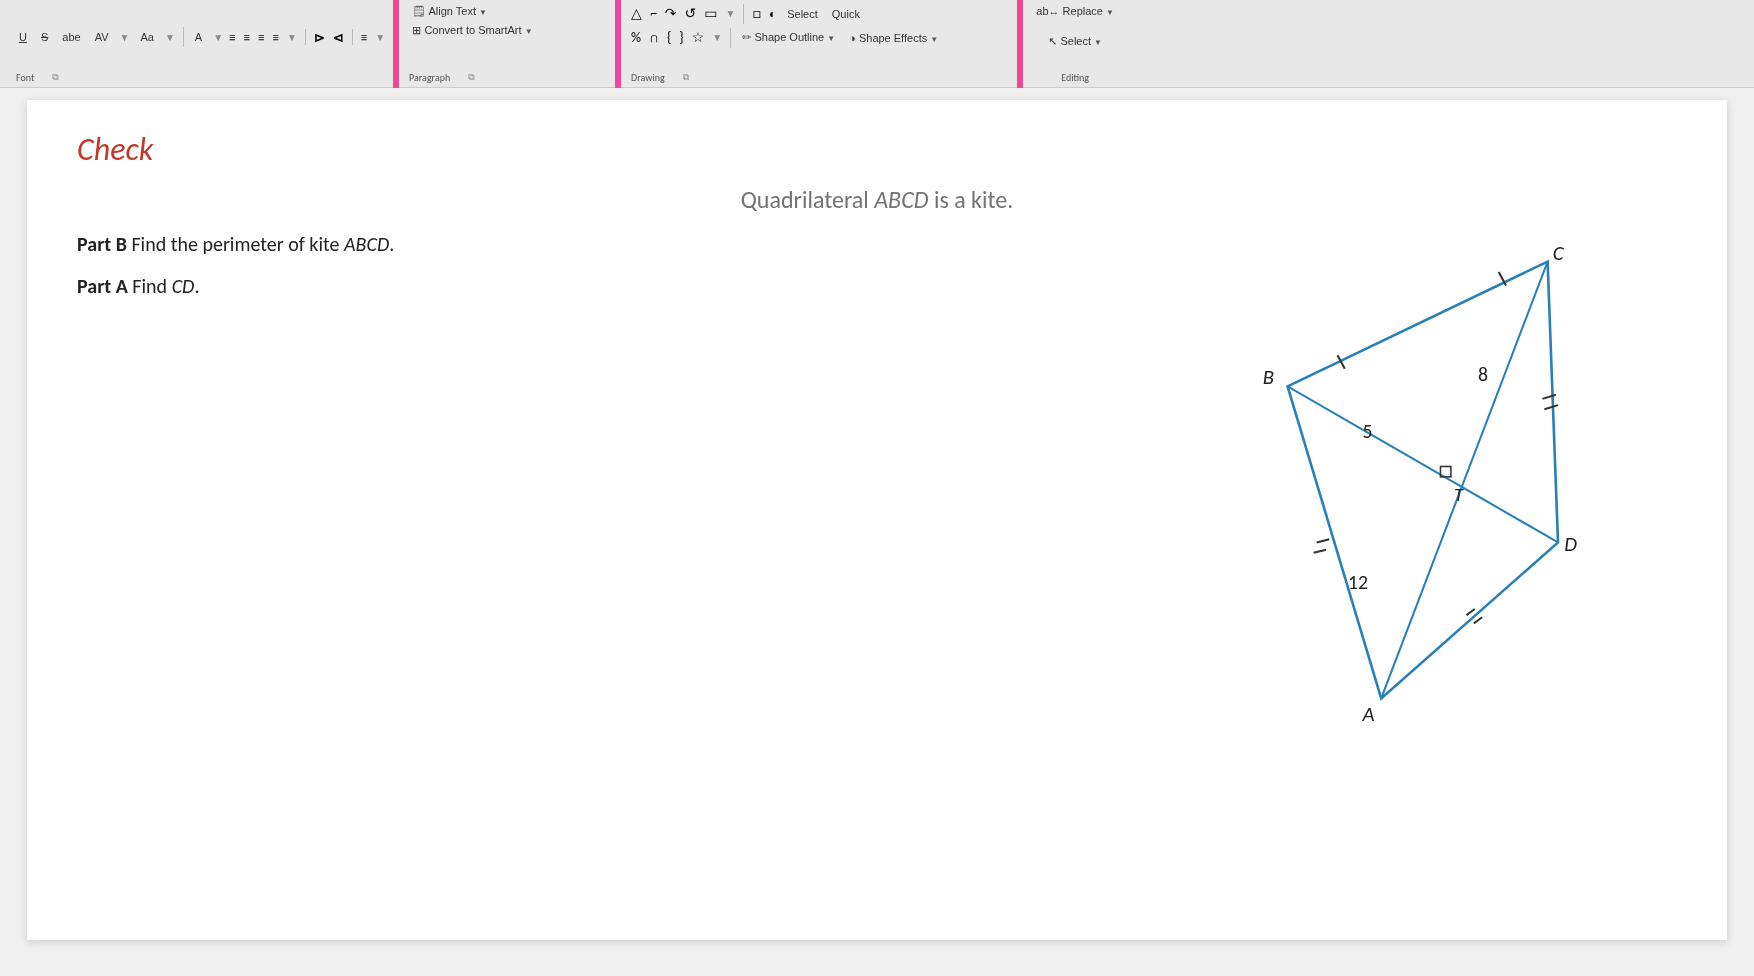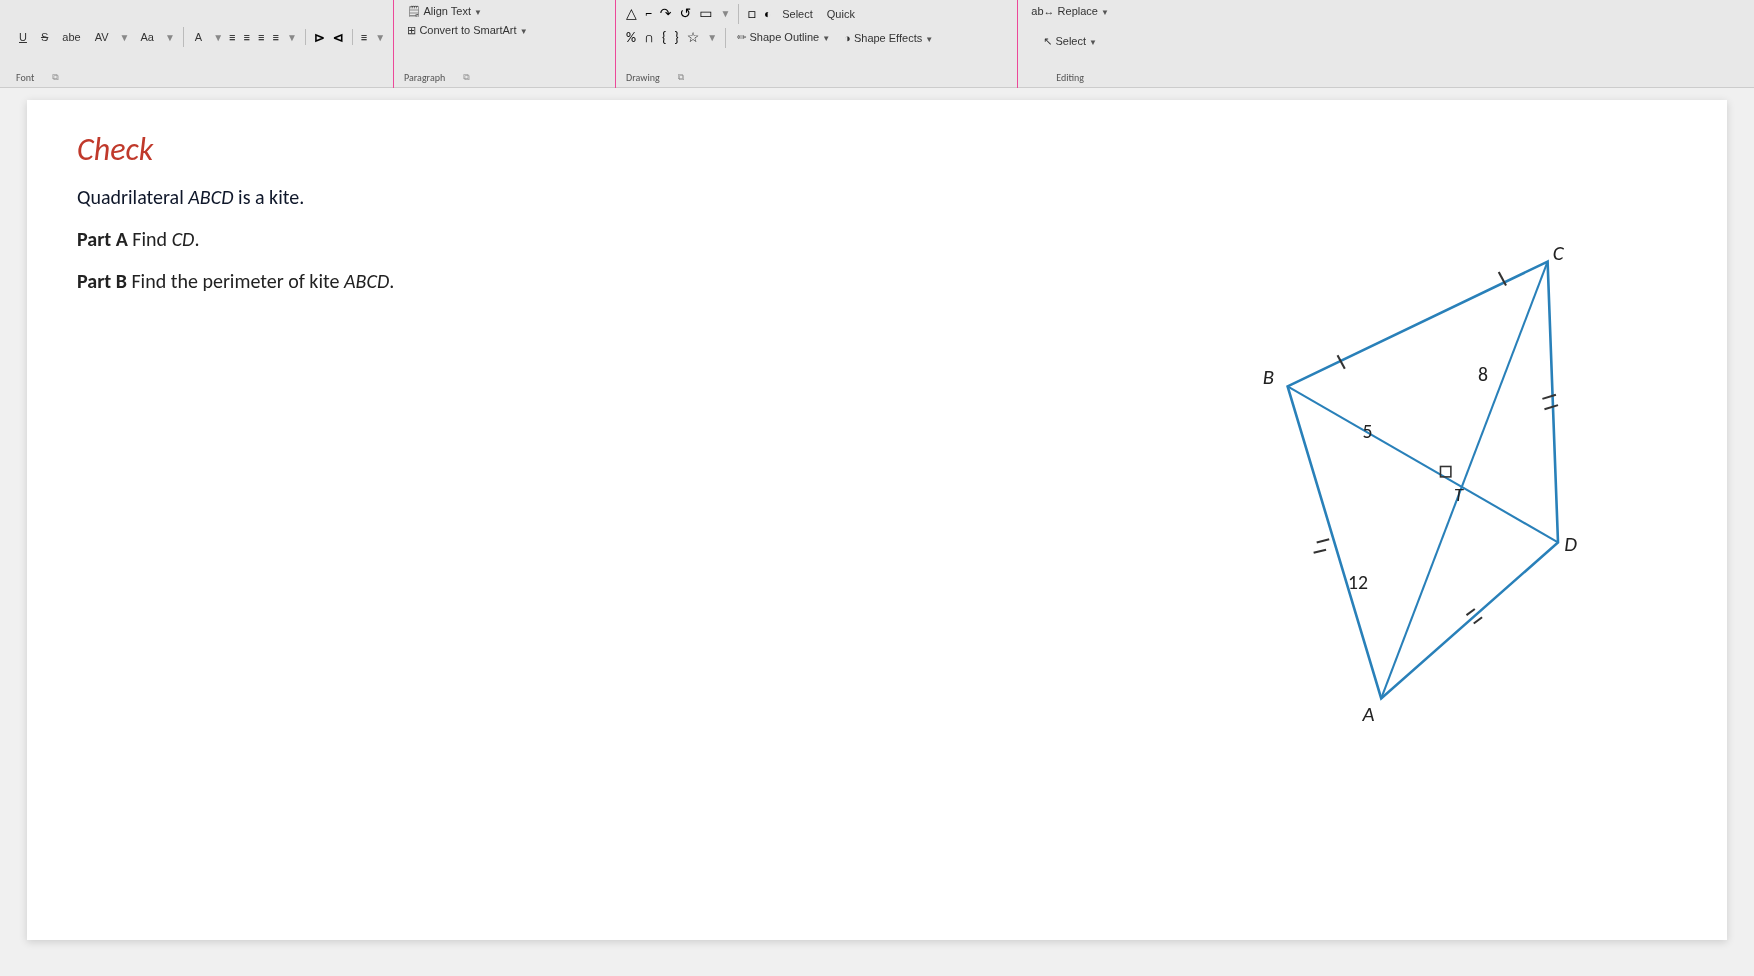--- a/index.html
+++ b/index.html
@@ -19,21 +19,21 @@
       align-items: center;
       gap: 2px;
       height: 88px;
       position: relative;
     }
 
     .section-group {
       display: flex;
       flex-direction: column;
       height: 88px;
-      border-right: 1px solid #ec4899;
+      border-right: 6px solid #ec4899;
       padding: 4px 8px;
       justify-content: space-between;
     }
 
     .section-top {
       display: flex;
       align-items: center;
       gap: 6px;
       flex: 1;
     }
@@ -87,23 +87,24 @@
 
     .check-title {
       color: #c0392b;
       font-size: 32px;
       font-style: italic;
       font-weight: normal;
       margin-bottom: 16px;
     }
 
     .problem-text {
-      font-size: 20px;
+      font-size: 24px;
       margin-bottom: 18px;
-      color: #0f172a;
+      color: #737373;
+      text-align: center;
     }
 
     .problem-text em {
       font-style: italic;
     }
 
     .part-text {
       font-size: 20px;
       margin-bottom: 18px;
       color: #222;
@@ -279,27 +280,27 @@
 
 <div class="document-area">
 
   <h1 class="check-title">Check</h1>
 
   <p class="problem-text">
     Quadrilateral <em>ABCD</em> is a kite.
   </p>
 
   <p class="part-text">
+    <strong>Part B</strong> Find the perimeter of kite <em>ABCD</em>.
+  </p>
+
+  <p class="part-text">
     <strong>Part A</strong> Find <em>CD</em>.
   </p>
 
-  <p class="part-text">
-    <strong>Part B</strong> Find the perimeter of kite <em>ABCD</em>.
-  </p>
-
   <div class="kite-container">
     <svg class="kite-svg" viewBox="0 0 420 500">
 
       <polygon points="350,40 100,160 190,460 360,310" fill="none" stroke="#2980b9" stroke-width="2.5"></polygon>
 
       <line x1="100" y1="160" x2="360" y2="310" stroke="#2980b9" stroke-width="2"></line>
 
       <line x1="350" y1="40" x2="190" y2="460" stroke="#2980b9" stroke-width="2"></line>
 
       <line x1="155" y1="143" x2="148" y2="130" stroke="#333" stroke-width="2"></line>

